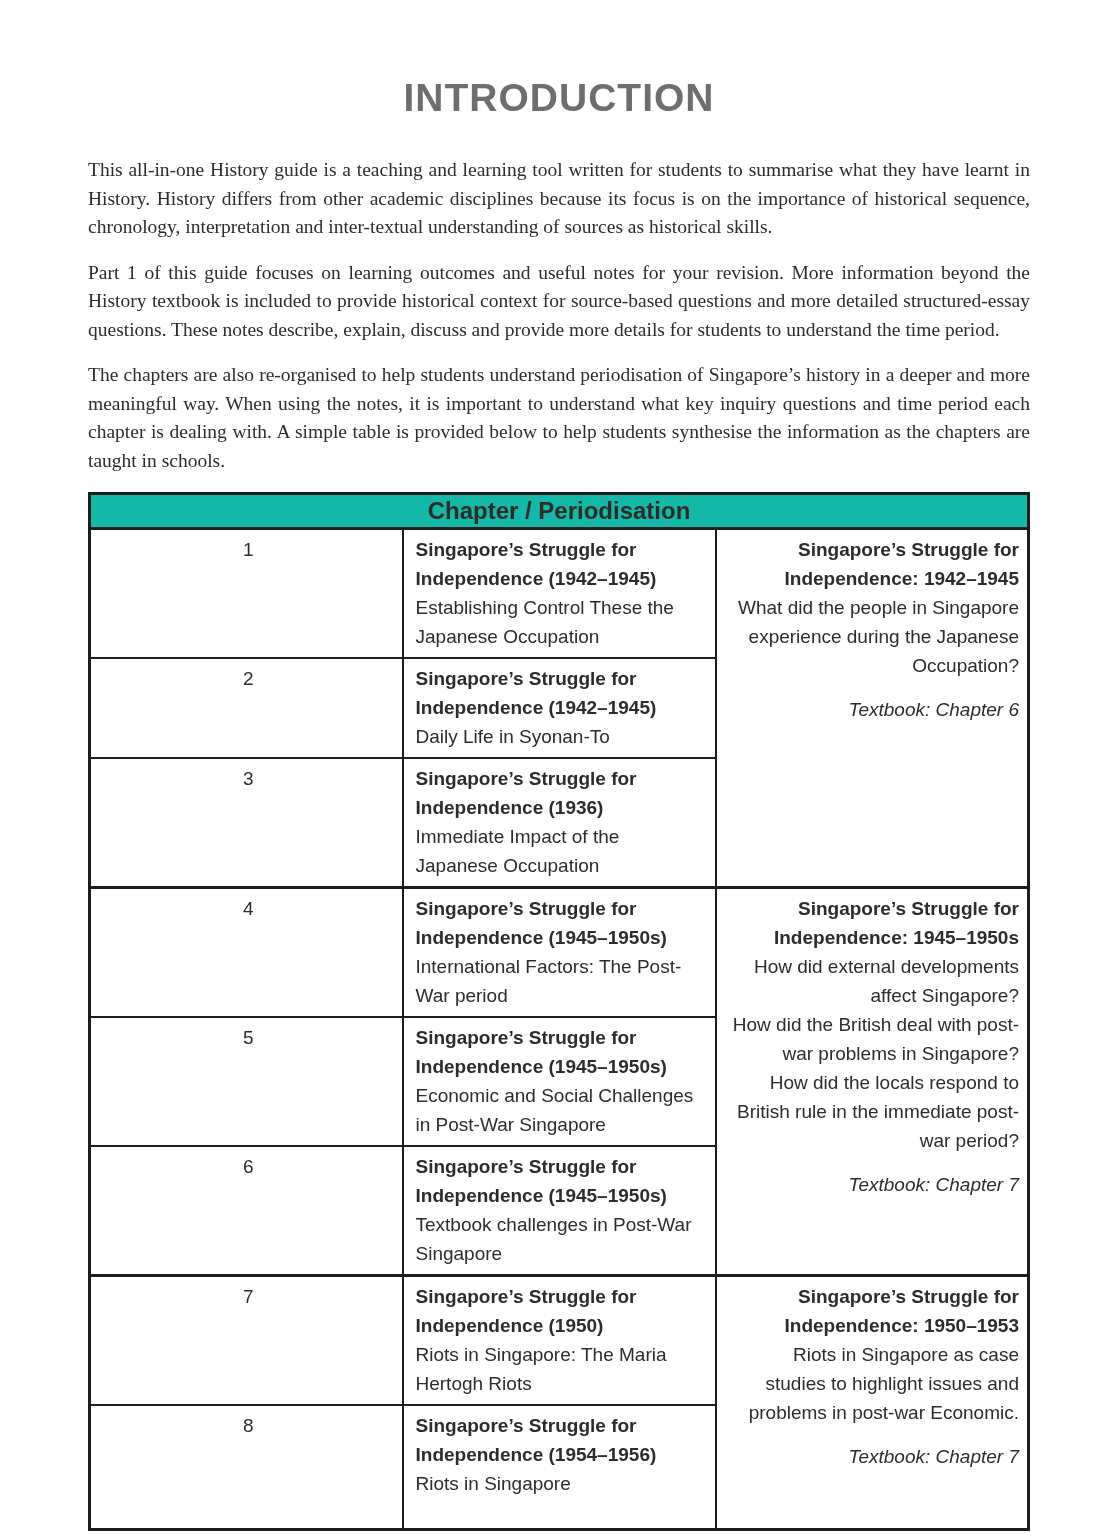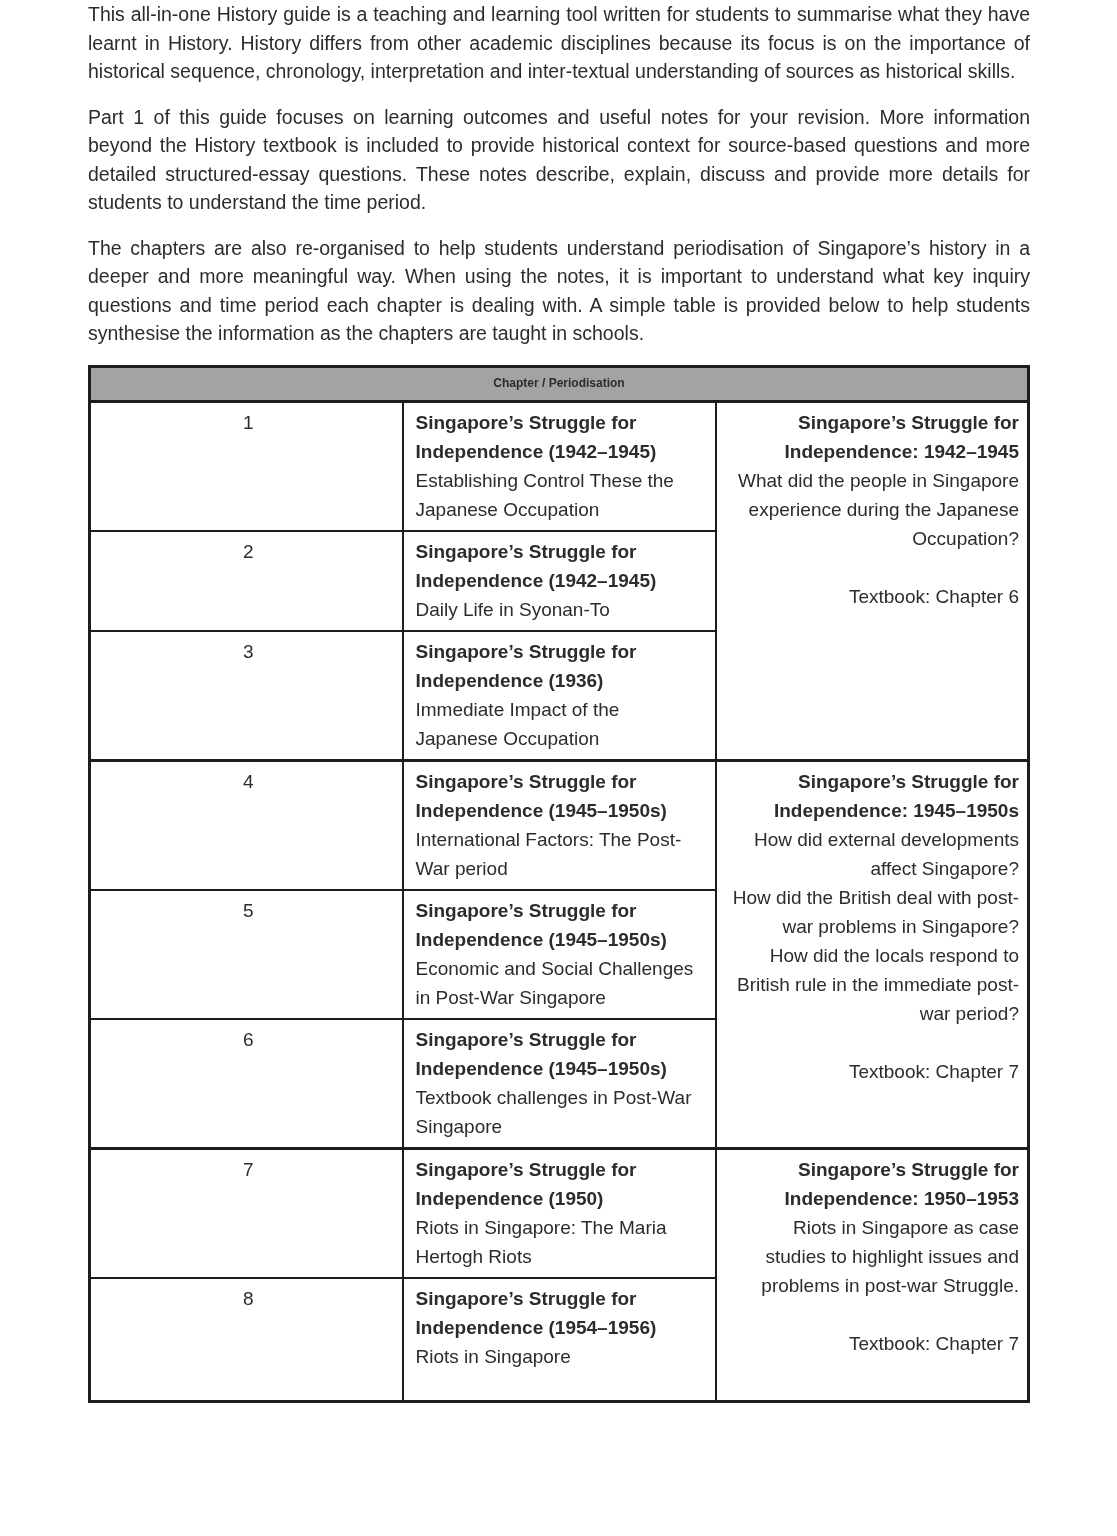--- a/index.html
+++ b/index.html
@@ -23,65 +23,68 @@
     color: #6d6e71;
     font-size: 39px;
     font-weight: bold;
     letter-spacing: 1px;
   }
   p.para {
     margin: 0 0 17px 0;
     font-size: 19.5px;
     line-height: 28.5px;
     text-align: justify;
+    font-family: Liberation Serif, serif;
   }
   table.chapter-table {
     border-collapse: collapse;
     width: 942px;
     margin-top: 17px;
     table-layout: fixed;
   }
   table.chapter-table th,
   table.chapter-table td {
     border: 2px solid #1d1d1b;
     vertical-align: top;
     font-size: 19px;
     line-height: 29px;
     padding: 5px 8px 6px 12px;
     overflow: hidden;
   }
   table.chapter-table { border: 3.5px solid #1d1d1b; }
   table.chapter-table th.tbl-header {
-    background: #a3a3a3;
+    background: #14b8a6;
     text-align: center;
-    font-size: 12px;
+    font-size: 24px;
     font-weight: bold;
     padding: 2px 4px 3px 4px;
     border-bottom: 3.5px solid #1d1d1b;
     line-height: 27px;
   }
   tr.group-start > td { border-top: 3.5px solid #1d1d1b; }
   td.num {
     width: 45px;
     text-align: center;
     padding: 5px 2px;
     font-size: 20px;
   }
   td.title-cell { width: 535px; margin-left: 24px; }
   td.period-cell { width: 356px; padding-right: 10px; text-align: right; }
   .bold { font-weight: bold; }
   .textbook {
-    margin-top: 29px;
+    font-style: italic;
+    margin-top: 15px;
   }
 </style>
 </head>
 <body>
 
 <div class="page">
 
+  <h1 class="doc-title">INTRODUCTION</h1>
 
   <p class="para">This all-in-one History guide is a teaching and learning tool written for students to summarise what they have learnt in History. History differs from other academic disciplines because its focus is on the importance of historical sequence, chronology, interpretation and inter-textual understanding of sources as historical skills.</p>
   <p class="para">Part 1 of this guide focuses on learning outcomes and useful notes for your revision. More information beyond the History textbook is included to provide historical context for source-based questions and more detailed structured-essay questions. These notes describe, explain, discuss and provide more details for students to understand the time period.</p>
   <p class="para">The chapters are also re-organised to help students understand periodisation of Singapore’s history in a deeper and more meaningful way. When using the notes, it is important to understand what key inquiry questions and time period each chapter is dealing with. A simple table is provided below to help students synthesise the information as the chapters are taught in schools.</p>
 
   <table class="chapter-table">
     <thead>
       <tr>
         <th colspan="3" class="tbl-header">Chapter / Periodisation</th>
       </tr>
@@ -145,21 +148,21 @@
       </tr>
 
       <tr class="group-start" style="height:66px;">
         <td class="num">7</td>
         <td class="title-cell">
           <div class="bold">Singapore’s Struggle for Independence (1950)</div>
           <div>Riots in Singapore: The Maria Hertogh Riots</div>
         </td>
         <td class="period-cell" rowspan="2">
           <div class="bold">Singapore’s Struggle for Independence: 1950–1953</div>
-          <div>Riots in Singapore as case studies to highlight issues and problems in post-war Struggle.</div>
+          <div>Riots in Singapore as case studies to highlight issues and problems in post-war Economic.</div>
           <div class="textbook">Textbook: Chapter 7</div>
         </td>
       </tr>
       <tr style="height:124px;">
         <td class="num">8</td>
         <td class="title-cell">
           <div class="bold">Singapore’s Struggle for Independence (1954–1956)</div>
           <div>Riots in Singapore</div>
         </td>
       </tr>

